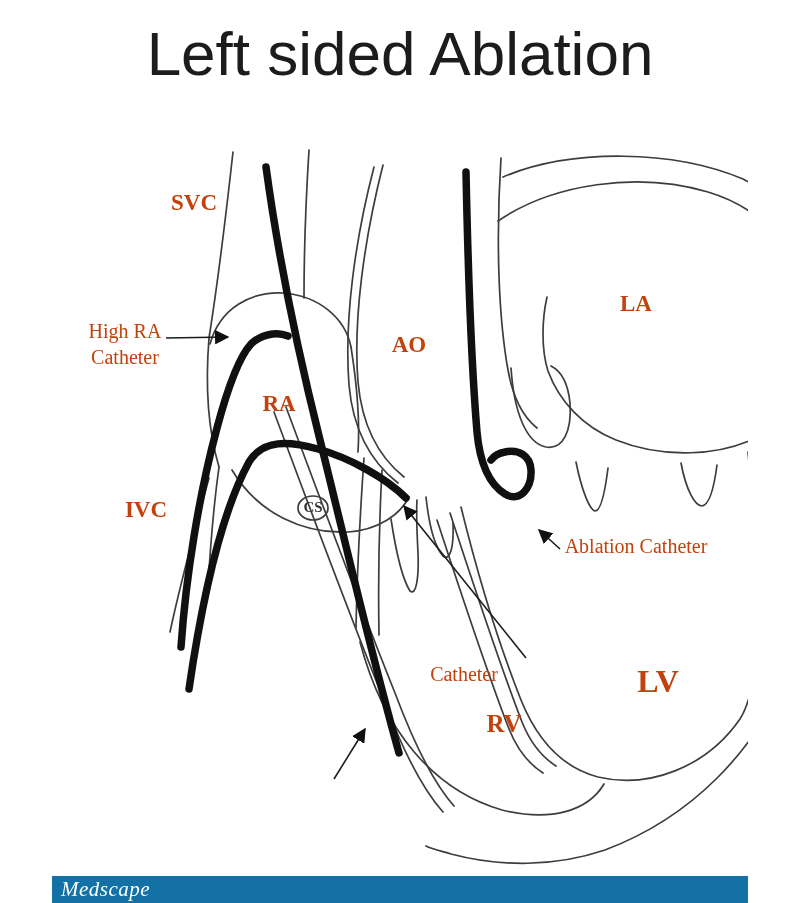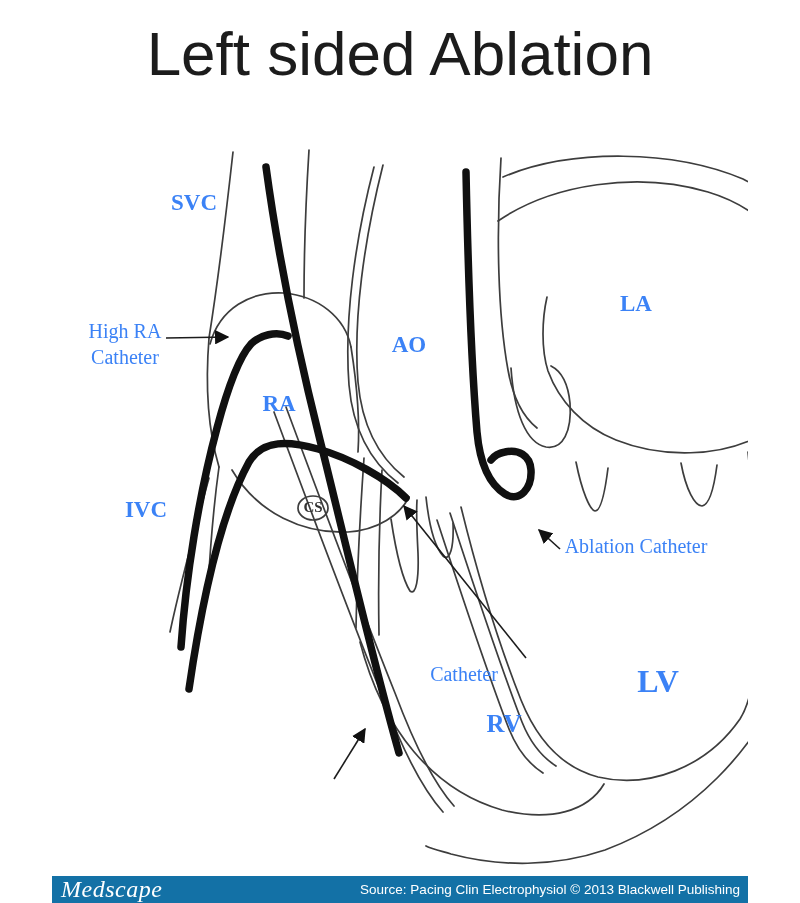--- a/index.html
+++ b/index.html
@@ -16,21 +16,21 @@
 
   .page-title{
     position:absolute;top:18px;left:0;right:0;
     text-align:center;
     font-family:"Liberation Sans", sans-serif;
     font-size:62px;font-weight:400;color:#1c1c1c;
     letter-spacing:0px;white-space:nowrap;
   }
 
   .lbl{
-    position:absolute;color:#3b82f6;
+    position:absolute;color:#c2410c;
     transform:translate(-50%,-50%);
     white-space:nowrap;text-align:center;line-height:1.3;
   }
   .chamber{font-weight:bold;font-size:23px;}
   .cath-lbl{font-size:20px;}
   .lbl-svc{left:142px;top:203px;}
   .lbl-ra{left:227px;top:404px;}
   .lbl-ivc{left:94px;top:510px;}
   .lbl-ao{left:357px;top:345px;}
   .lbl-la{left:584px;top:304px;}
@@ -41,21 +41,21 @@
   .lbl-his{left:412px;top:674px;text-align:left;}
   .lbl-pacing{left:234px;top:794px;}
   .lbl-cs{left:261px;top:508px;font-size:15px;font-weight:bold;color:#333;}
 
   .footer-bar{
     position:absolute;left:0;right:0;bottom:0;height:27px;
   }
   .brand{
     position:absolute;left:9px;top:0;height:27px;line-height:27px;
     font-family:"Liberation Serif", serif;
-    font-size:24px;font-style:italic;letter-spacing:0.5px;
+    font-size:21px;font-style:italic;letter-spacing:0.5px;
   }
   .source{
     position:absolute;right:8px;top:0;height:27px;line-height:27px;
     font-family:"Liberation Sans", sans-serif;
     font-size:13.5px;
   }
 </style>
 </head>
 <body>
 
@@ -139,16 +139,15 @@
 
   <div class="lbl cath-lbl lbl-ablation">Ablation Catheter</div>
 
   <div class="lbl cath-lbl lbl-his">
     <div>Catheter</div>
   </div>
 
 
   <div class="footer-bar" style="background: rgb(19, 113, 166); color: rgb(255, 255, 255);">
     <span class="brand">Medscape</span>
-    <span class="source">Source: Pacing Clin Electrophysiol © 2013 Blackwell Publishing</span>
   </div>
 
 </div>
 
 </body></html>

